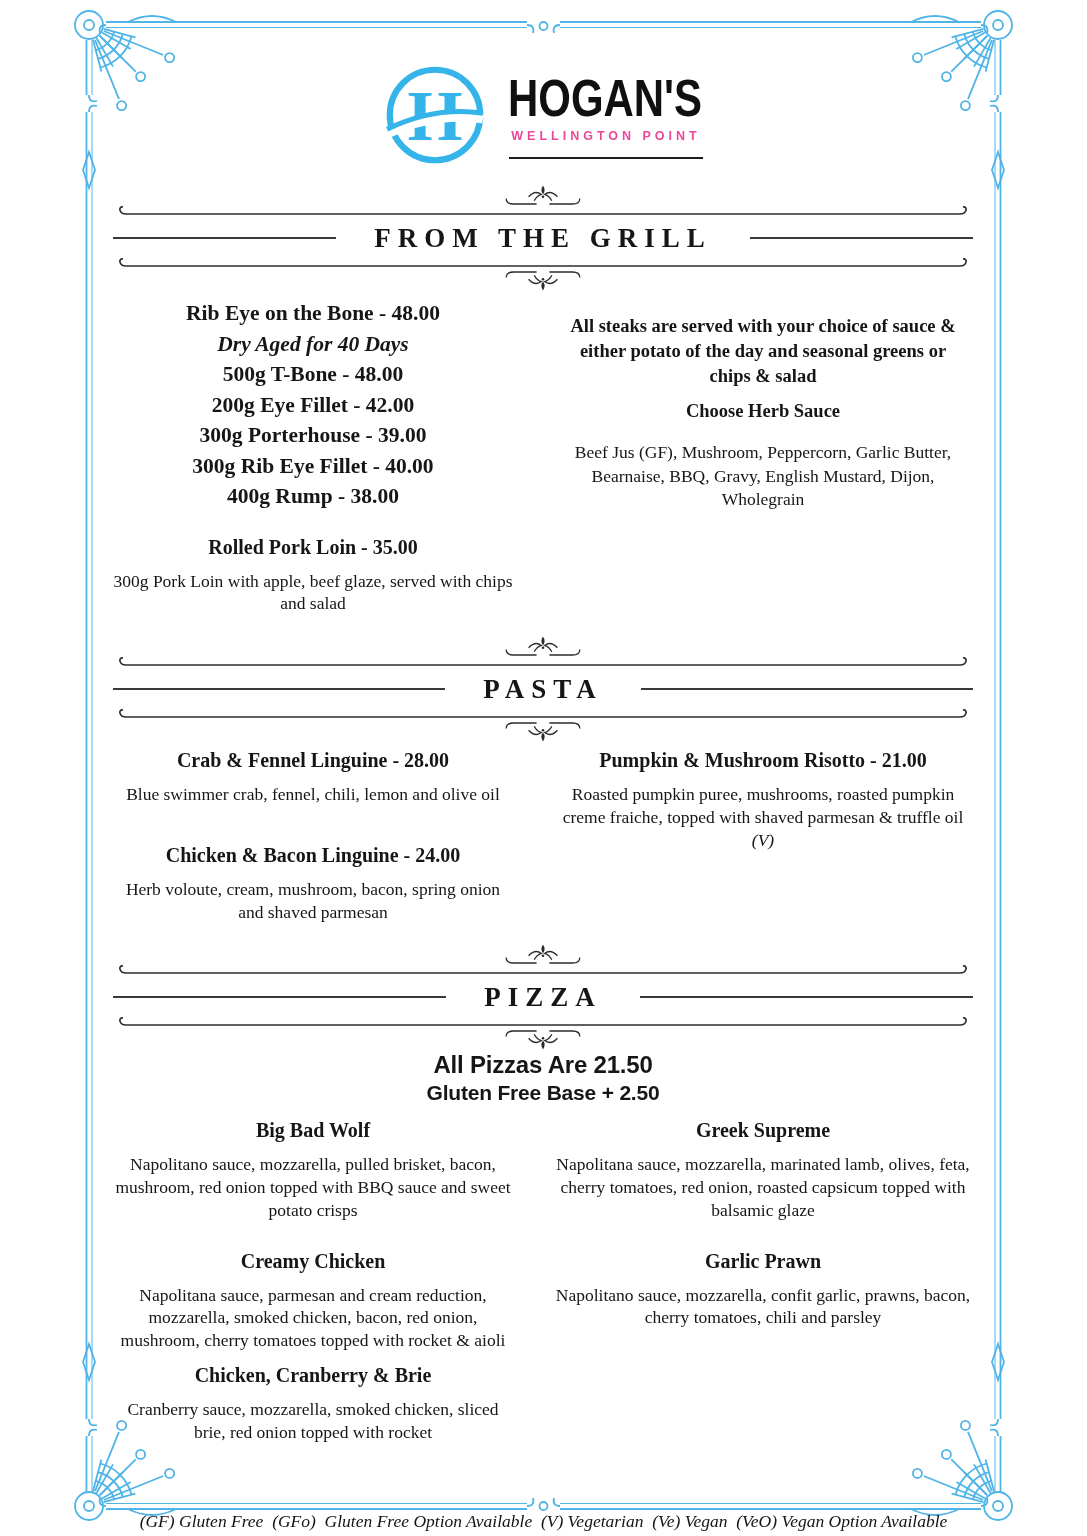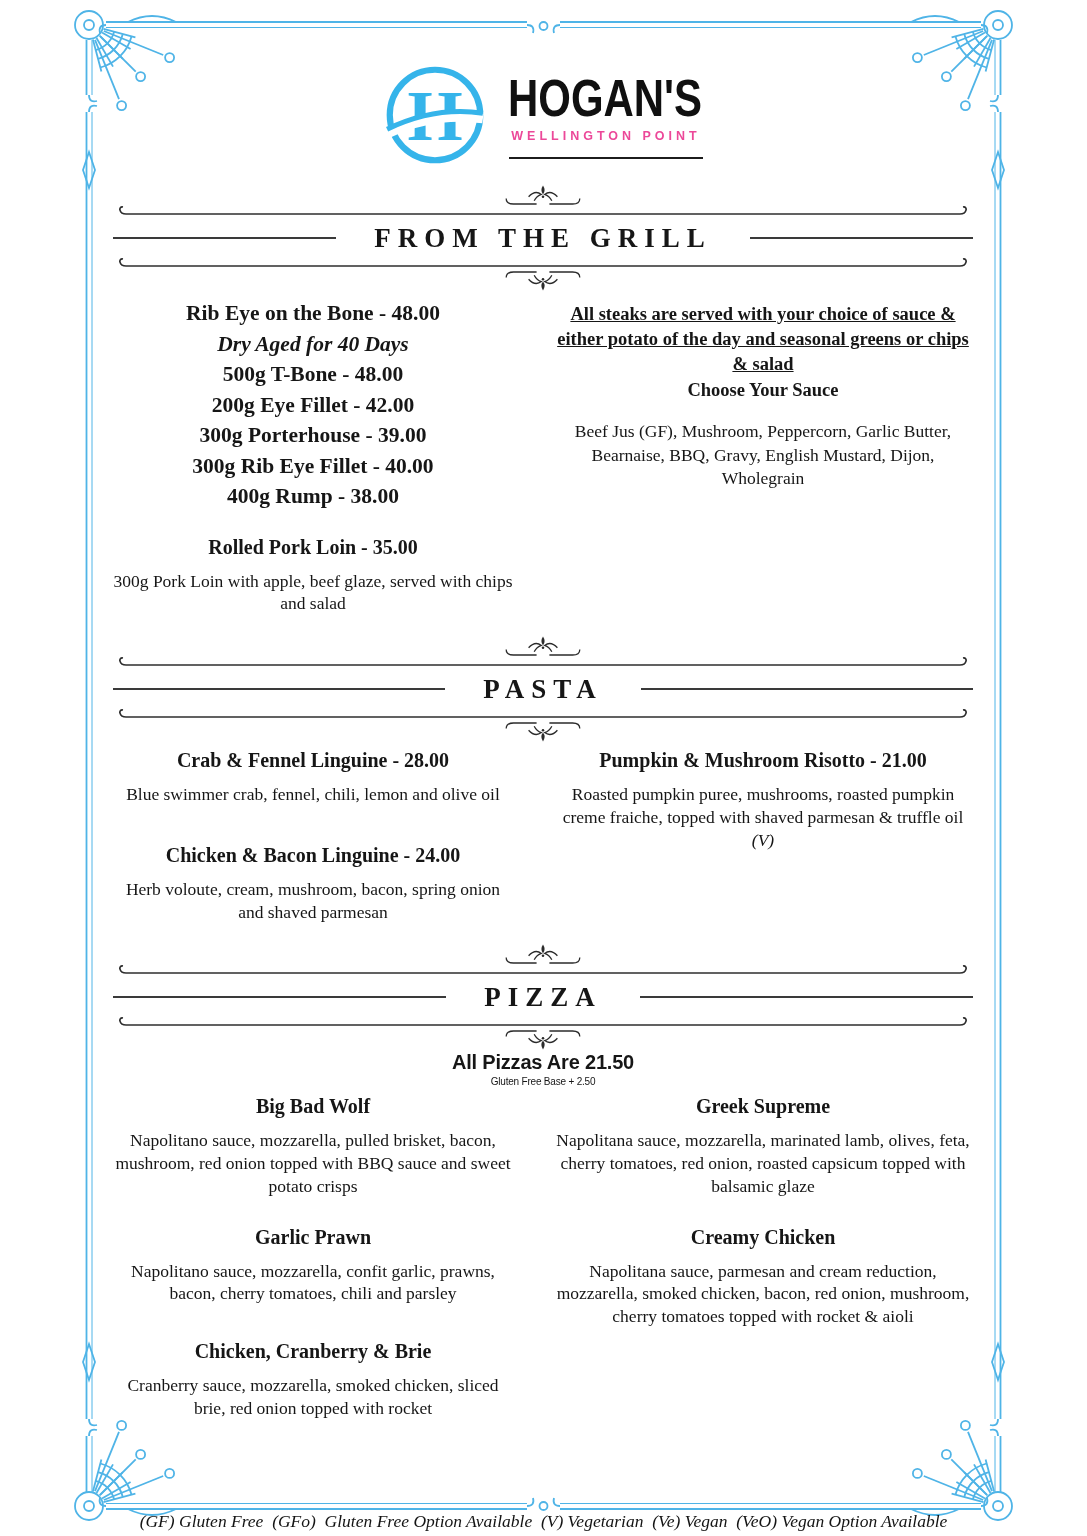--- a/index.html
+++ b/index.html
@@ -38,30 +38,30 @@
 
   
   .two-col{display:grid;grid-template-columns:400px 1fr;column-gap:40px;text-align:center;}
   .grill-grid{margin-top:6px;}
   .steak-line{font-weight:bold;font-size:21.5px;line-height:1.42;margin:0;}
   .steak-line.italic{font-style:italic;}
   .pork-block{margin-top:22px;}
   .item-name{font-weight:bold;font-size:20px;margin:0 0 9px 0;line-height:1.35;}
   .item-desc{font-size:17.5px;line-height:1.3;margin:0;}
   .grill-right{padding-top:4px;}
-  .steak-note{font-weight:bold;font-size:18.5px;line-height:1.36;margin:0;text-decoration:underline;}
+  .steak-note{font-weight:bold;font-size:18.5px;line-height:1.36;margin:12px;}
   .choose-label{font-weight:bold;font-size:18.5px;margin:3px 0 0 0;}
   .sauce-list{font-size:17.5px;line-height:1.32;margin:19px 0 0 0;}
 
   .pasta-grid{margin-top:4px;}
   .pasta-item-2{margin-top:36px;}
 
   .pizza-note{text-align:center;font-family:"Liberation Sans", sans-serif;margin-top:0;}
-  .pizza-note-1{font-weight:bold;font-size:20px;margin:0;letter-spacing:-0.2px;}
-  .pizza-note-2{font-weight:normal;font-size:10px;margin:2px 0 6px 0;letter-spacing:-0.2px;}
+  .pizza-note-1{font-weight:bold;font-size:24px;margin:0;letter-spacing:-0.2px;}
+  .pizza-note-2{font-weight:bold;font-size:21px;margin:2px 0 12px 0;letter-spacing:-0.2px;}
   .pizza-row-1{margin-top:2px;}
   .pizza-row-2{margin-top:26px;}
   .pizza-row-3{margin-top:10px;}
   .italic{font-style:italic;}
 
   .footer{
     position:absolute;left:0;right:0;bottom:4px;text-align:center;
     font-style:italic;font-size:17.5px;white-space:pre-wrap;color:#141414;
   }
 </style>
@@ -218,21 +218,21 @@
       <p class="steak-line">300g Porterhouse - 39.00</p>
       <p class="steak-line">300g Rib Eye Fillet - 40.00</p>
       <p class="steak-line">400g Rump - 38.00</p>
       <div class="pork-block">
         <p class="item-name">Rolled Pork Loin - 35.00</p>
         <p class="item-desc">300g Pork Loin with apple, beef glaze, served with chips and salad</p>
       </div>
     </div>
     <div class="grill-right">
       <p class="steak-note">All steaks are served with your choice of sauce &amp; either potato of the day and seasonal greens or chips &amp; salad</p>
-      <p class="choose-label">Choose Your Sauce</p>
+      <p class="choose-label">Choose Herb Sauce</p>
       <p class="sauce-list">Beef Jus (GF), Mushroom, Peppercorn, Garlic Butter, Bearnaise, BBQ, Gravy, English Mustard, Dijon, Wholegrain</p>
     </div>
   </div>
 
   <div class="section-header sh-pasta">
     <svg class="fleuron" viewBox="0 0 120 30">
       <g fill="none" stroke="#2b2b2b" stroke-width="1.6">
         <path d="M14,18 q0,7 9,7 h29"></path>
           <path d="M106,18 q0,7 -9,7 h-29"></path>
         <path d="M42,16 q8,-9 16,-3 q-6,2 -9,8"></path>
@@ -327,27 +327,27 @@
       <p class="item-name">Big Bad Wolf</p>
       <p class="item-desc">Napolitano sauce, mozzarella, pulled brisket, bacon, mushroom, red onion topped with BBQ sauce and sweet potato crisps</p>
     </div>
     <div>
       <p class="item-name">Greek Supreme</p>
       <p class="item-desc">Napolitana sauce, mozzarella, marinated lamb, olives, feta, cherry tomatoes, red onion, roasted capsicum topped with balsamic glaze</p>
     </div>
   </div>
   <div class="two-col pizza-row-2">
     <div>
+      <p class="item-name">Creamy Chicken</p>
+      <p class="item-desc">Napolitana sauce, parmesan and cream reduction, mozzarella, smoked chicken, bacon, red onion, mushroom, cherry tomatoes topped with rocket &amp; aioli</p>
+    </div>
+    <div>
       <p class="item-name">Garlic Prawn</p>
       <p class="item-desc">Napolitano sauce, mozzarella, confit garlic, prawns, bacon, cherry tomatoes, chili and parsley</p>
     </div>
-    <div>
-      <p class="item-name">Creamy Chicken</p>
-      <p class="item-desc">Napolitana sauce, parmesan and cream reduction, mozzarella, smoked chicken, bacon, red onion, mushroom, cherry tomatoes topped with rocket &amp; aioli</p>
-    </div>
   </div>
   <div class="two-col pizza-row-3">
     <div>
       <p class="item-name">Chicken, Cranberry &amp; Brie</p>
       <p class="item-desc">Cranberry sauce, mozzarella, smoked chicken, sliced brie, red onion topped with rocket</p>
     </div>
     <div></div>
   </div>
 
 </div>

